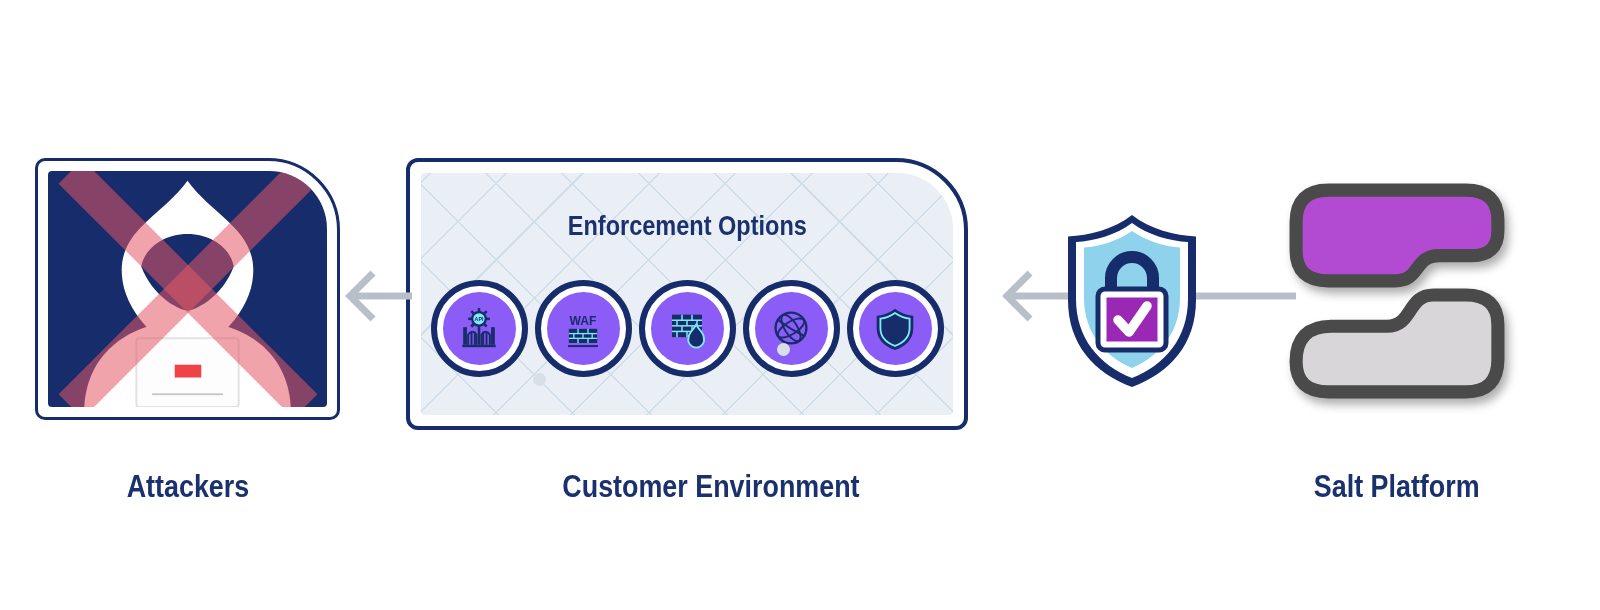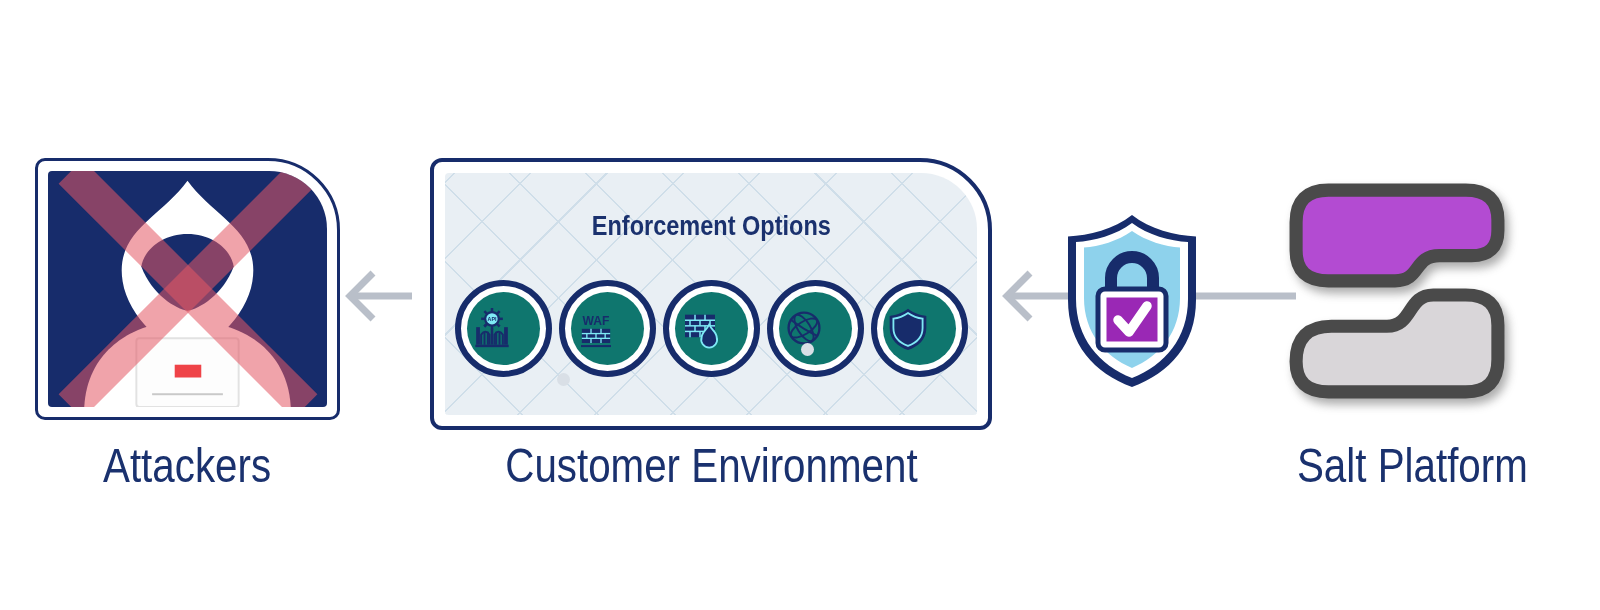--- a/index.html
+++ b/index.html
@@ -4,22 +4,22 @@
 <style>
   html,body{margin:0;padding:0;}
   body{
     width:1600px;height:610px;position:relative;background:#ffffff;
     font-family:"Liberation Sans",sans-serif;overflow:hidden;
   }
   .abs{position:absolute;}
 
   
   .big-label{
-    position:absolute;top:444px;height:44px;text-align:center;
-    color:#1A316E;font-weight:normal;font-size:48px;line-height:44px;
+    position:absolute;top:464px;height:44px;text-align:center;
+    color:#1A316E;font-weight:bold;font-size:32px;line-height:44px;
   }
   .cond{display:inline-block;transform:scaleX(.84);transform-origin:center;white-space:nowrap;}
 
   
   .attackers-panel{
     left:35px;top:158px;width:305px;height:262px;
     background:#ffffff;border:3px solid #172C6B;
     border-radius:10px 72px 10px 10px;
     box-sizing:border-box;padding:10px;
   }
@@ -29,21 +29,21 @@
   }
   .cross-bar{
     position:absolute;left:50%;top:50%;width:332px;height:34px;
     background:rgba(228,88,100,0.55);
   }
   .cross-bar.a{transform:translate(-50%,-50%) rotate(45deg);}
   .cross-bar.b{transform:translate(-50%,-50%) rotate(-45deg);}
 
   
   .customer-box{
-    left:430px;top:158px;width:562px;height:272px;
+    left:406px;top:158px;width:562px;height:272px;
     background:#ffffff;border:4px solid #172C6B;
     border-radius:12px 72px 12px 12px;
     box-sizing:border-box;padding:11px;
   }
   .pattern-panel{
     width:100%;height:100%;box-sizing:border-box;
     background-color:#E9EFF4;
     background-image:
       repeating-linear-gradient(45deg,#CFDEE9 0 1.5px,transparent 1.5px 54px),
       repeating-linear-gradient(-45deg,#CFDEE9 0 1.5px,transparent 1.5px 54px);
@@ -54,22 +54,22 @@
   .panel-heading{
     color:#1A316E;font-weight:bold;font-size:28px;line-height:30px;text-align:center;
   }
   .circles-row{display:flex;gap:7px;}
   .enf-circle{
     width:97px;height:97px;border-radius:50%;
     background:#ffffff;border:6px solid #172C6B;
     box-sizing:border-box;display:flex;align-items:center;justify-content:center;
   }
   .enf-circle .cyan{
-    width:73px;height:73px;border-radius:50%;background:#0f766e;
-    display:flex;align-items:center;
+    width:73px;height:73px;border-radius:50%;background:#8b5cf6;
+    display:flex;align-items:center;justify-content:center;
   }
   .pattern-dot{position:absolute;width:13px;height:13px;border-radius:50%;background:#D9DFE6;}
 
   
   .flow-svg{position:absolute;z-index:1;}
 
   
   .shield-svg{position:absolute;left:1062px;top:212px;z-index:2;}
   .salt-svg{position:absolute;left:1286px;top:182px;z-index:2;
             filter:drop-shadow(4px 6px 5px rgba(70,70,70,0.45));}

